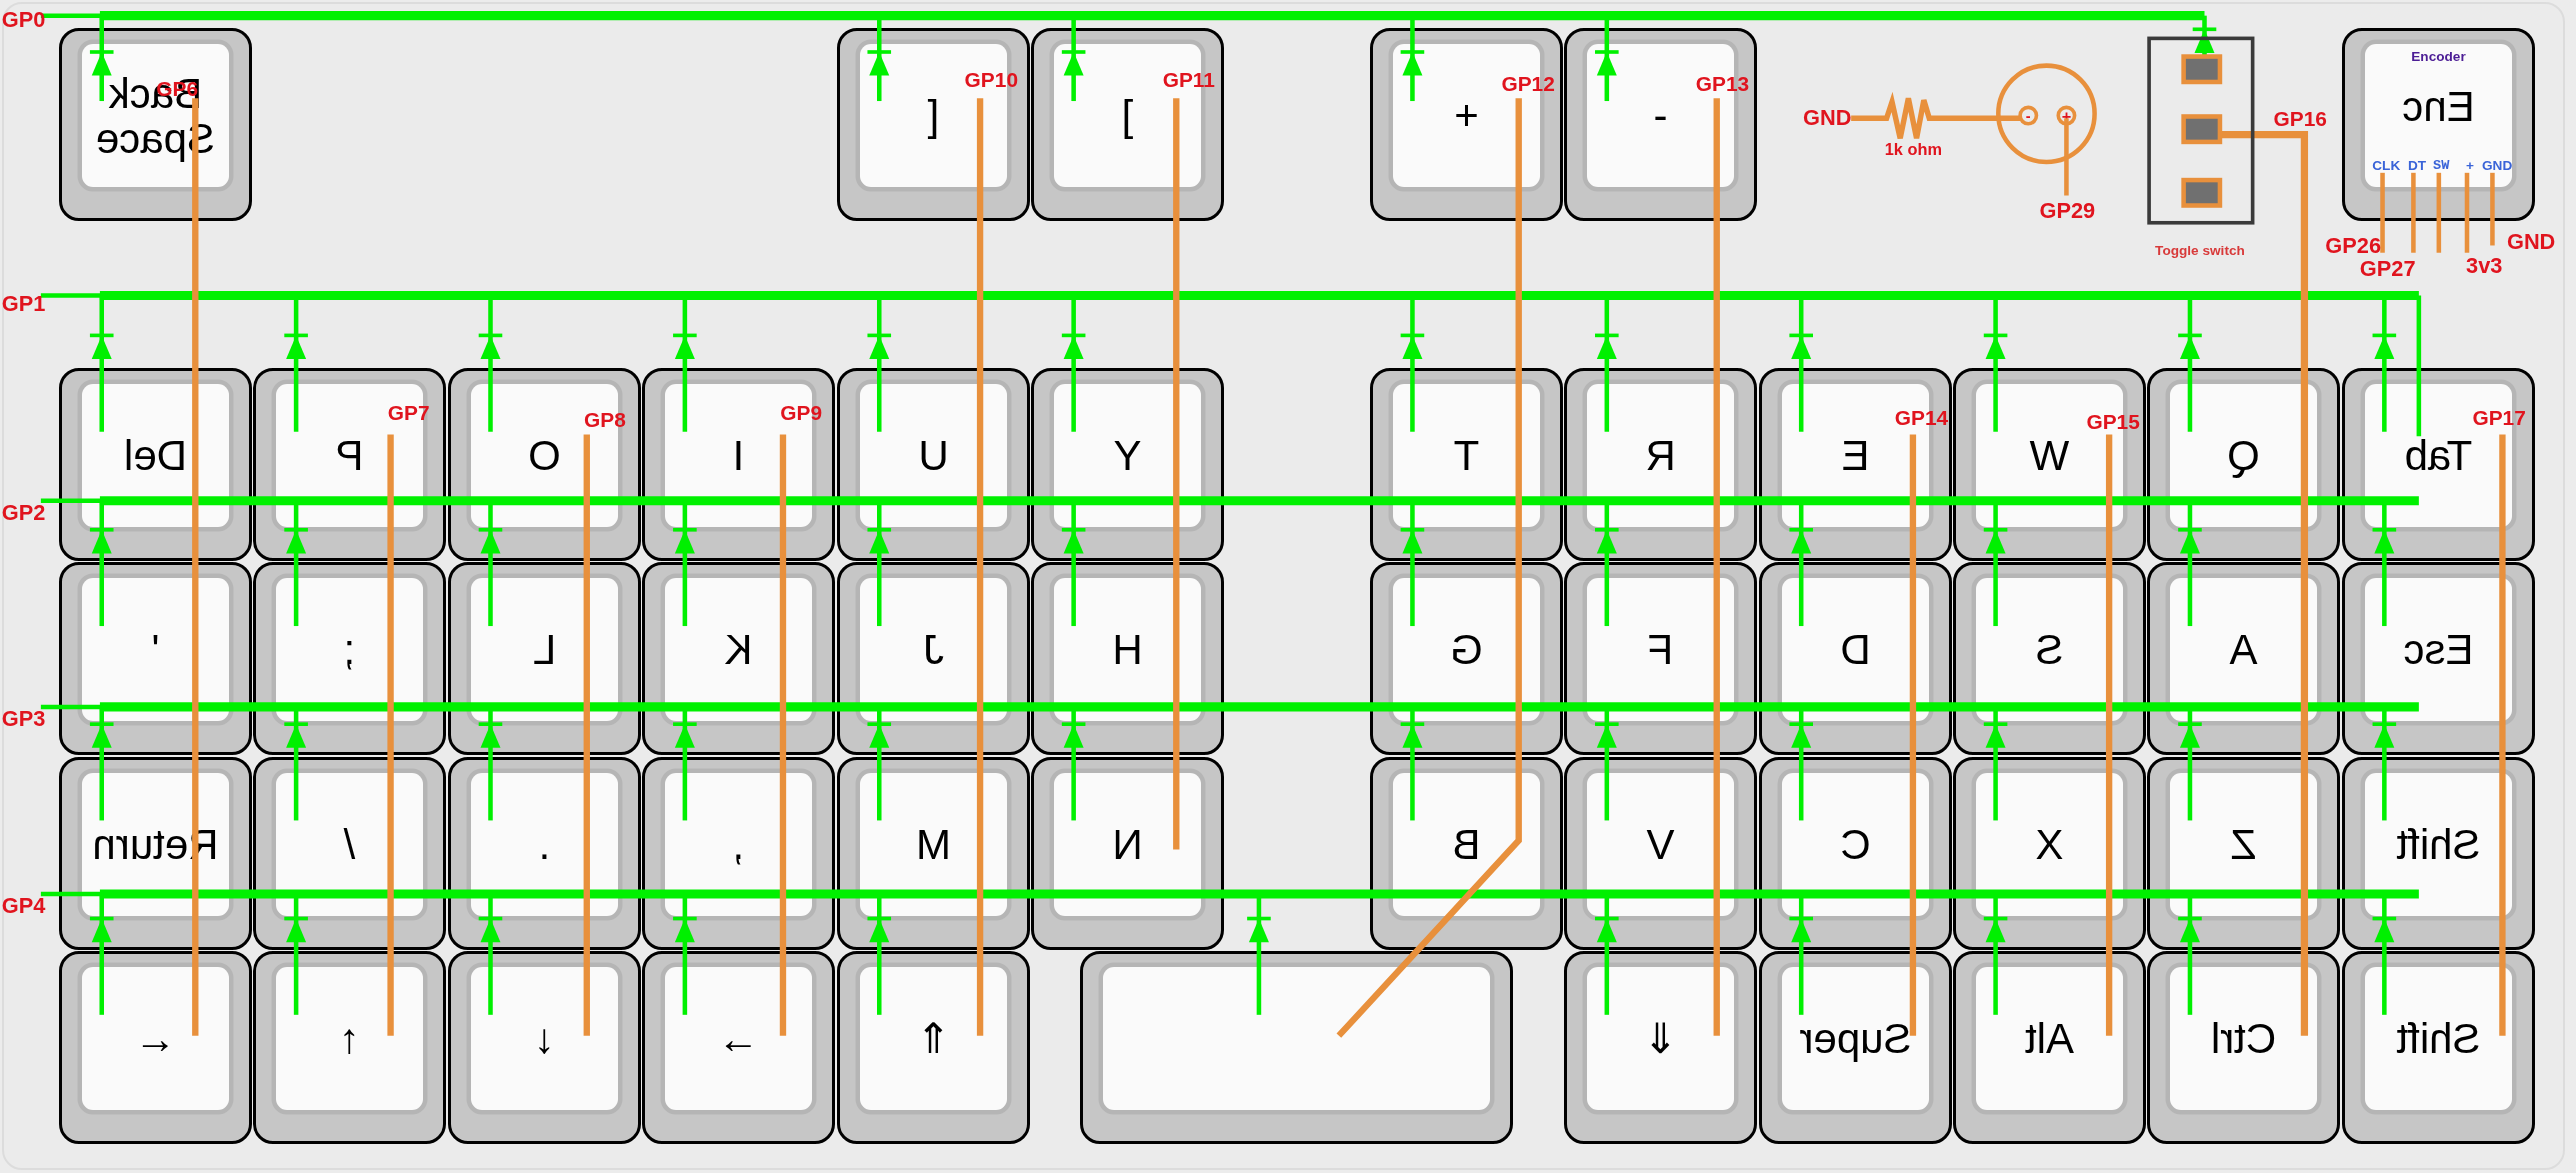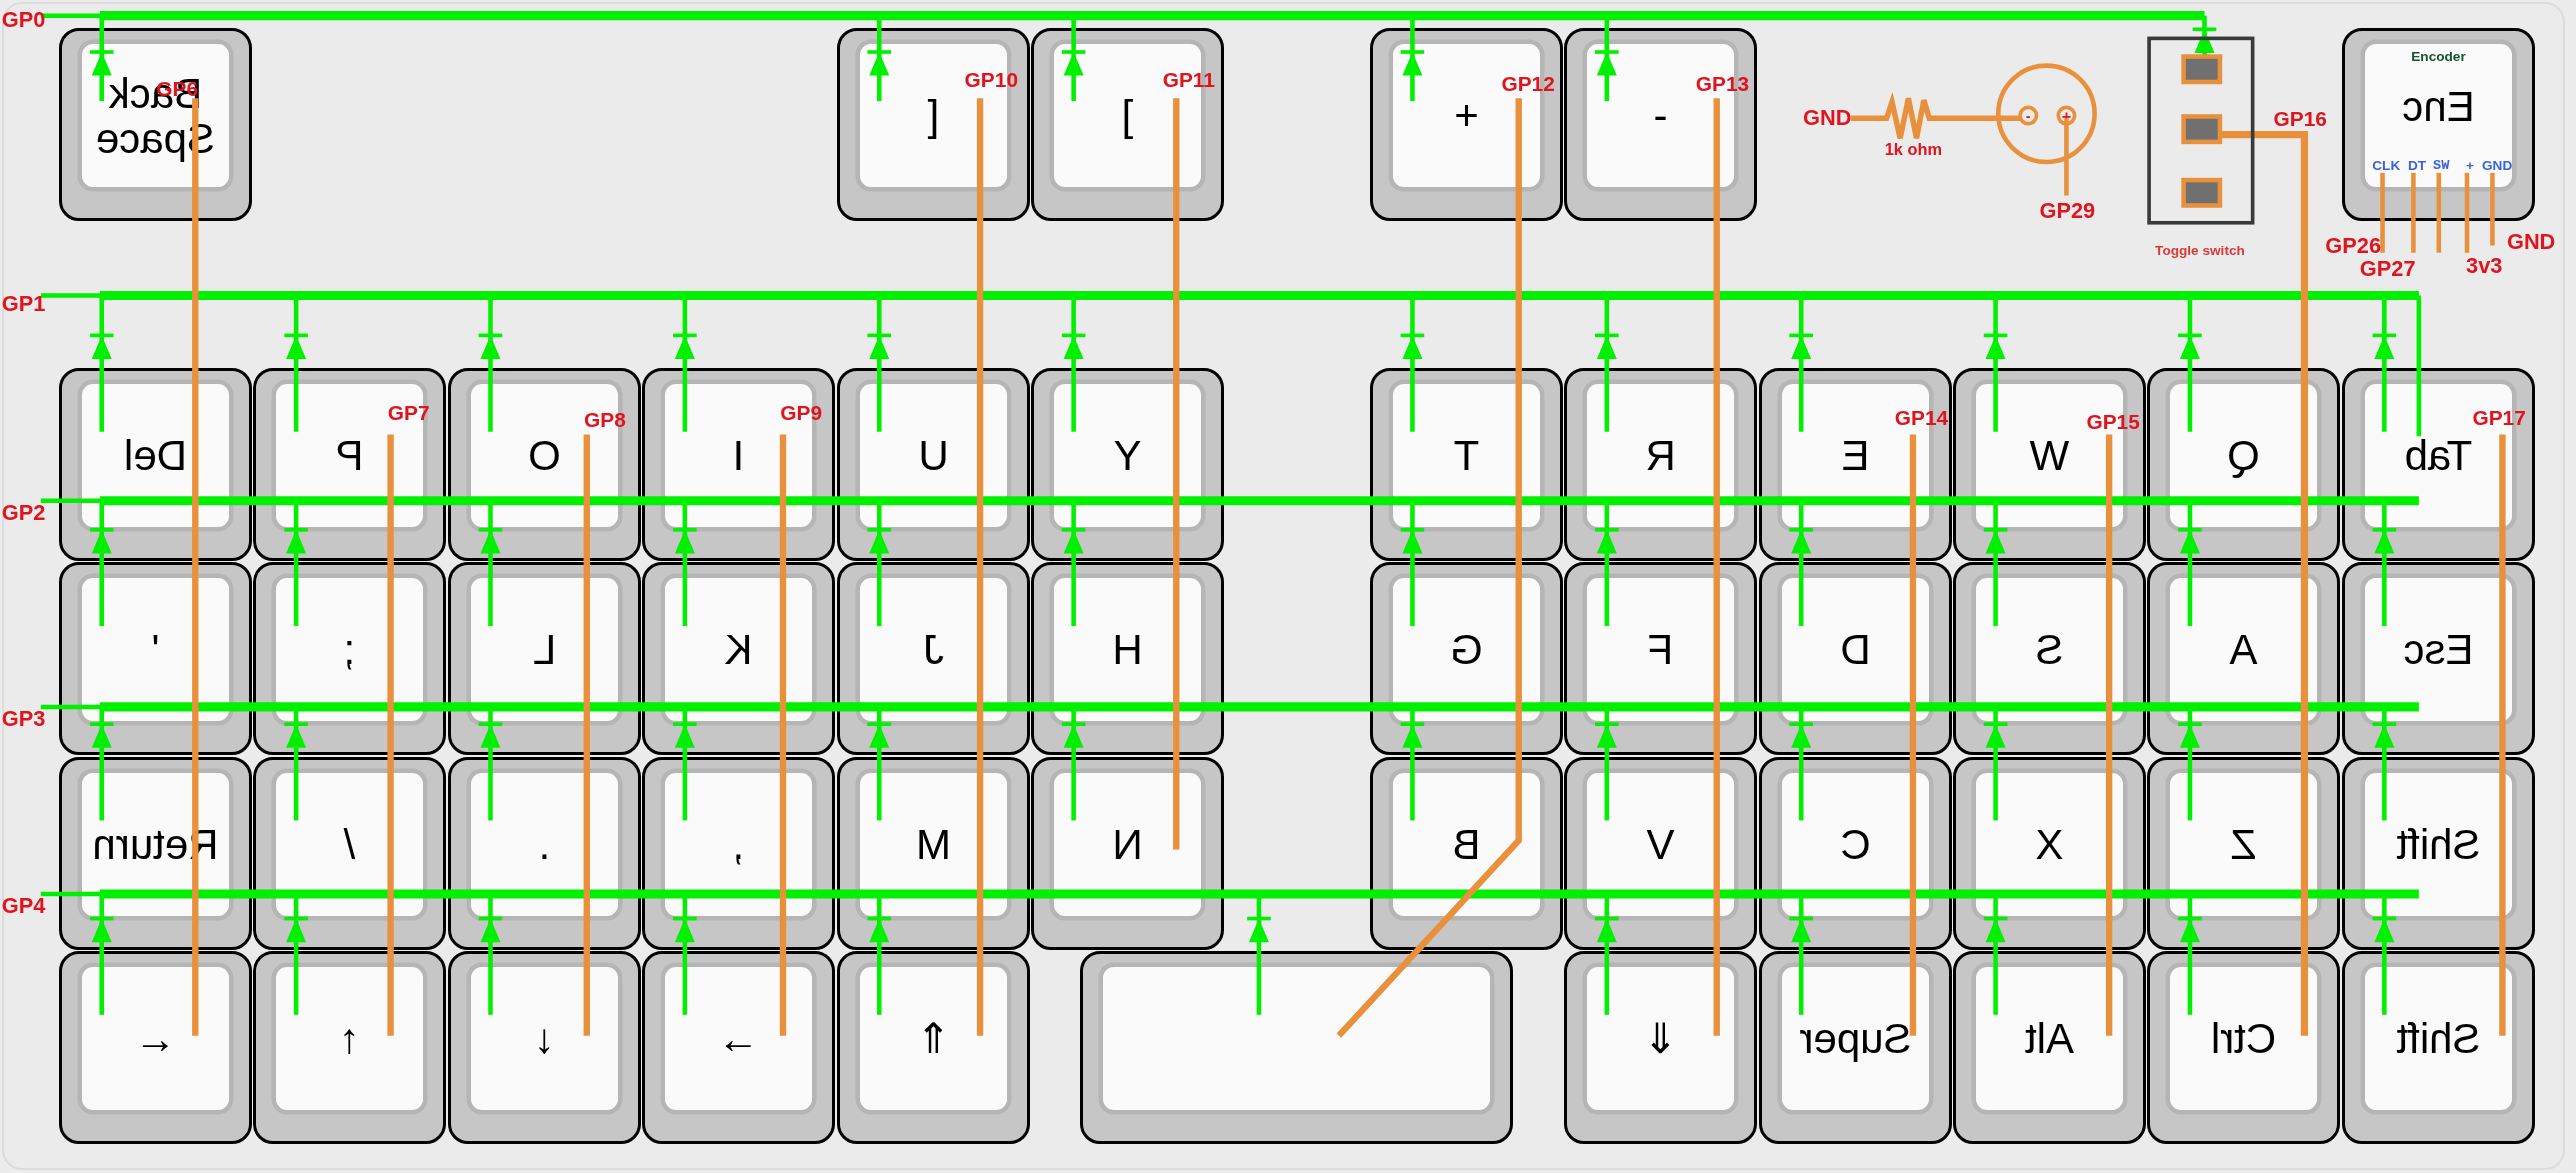--- a/index.html
+++ b/index.html
@@ -2,21 +2,21 @@
 <html style="font-size:14.5px"><head>
 <meta charset="utf-8">
 <style>
   html, body { margin: 0; padding: 0; background: #ececec; }
   body { width: 2576px; height: 1174px; overflow: hidden; position: relative; font-family: "Liberation Sans", sans-serif; }
   #board { position: absolute; left: 0; top: 0; width: 2576px; height: 1174px; }
   .board-edge { position: absolute; left: 1.8px; top: 1.8px; width: 2563px; height: 1168px; border: 2.7px solid #dcdcdc; border-radius: 20px; background: #ebebeb; box-sizing: border-box; }
   .key { position: absolute; box-sizing: border-box; border: 3.6px solid #000; border-radius: 20px; background: #c6c6c6; }
   .key .cap { position: absolute; left: 20px; top: 12.7px; right: 20px; bottom: 31px; background: #fafafa; border-radius: 11px; box-shadow: 0 0 0 4.5px #b5b5b5; }
   .key .legend { position: absolute; left: 0; right: 0; top: 0; bottom: 18px; display: flex; align-items: center; justify-content: center; text-align: center; font-size: 42px; line-height: 45px; color: #000; transform: scaleX(-1); white-space: pre-line; }
-  .enc-title { position: absolute; top: 18px; left: 0; right: 0; text-align: center; font-size: 13.6px; font-weight: bold; color: #14532d; }
+  .enc-title { position: absolute; top: 18px; left: 0; right: 0; text-align: center; font-size: 13.6px; font-weight: bold; color: #4c1d95; }
   .enc-pins { position: absolute; top: 127px; left: 20px; right: 11px; display: flex; font-size: 13.6px; font-weight: bold; color: #3a64d8; }
   .enc-pins span { position: absolute; }
   svg { position: absolute; left: 0; top: 0; }
 </style>
 </head>
 <body>
 
 <div id="board">
   <div class="board-edge"></div>
   <div id="keys">

